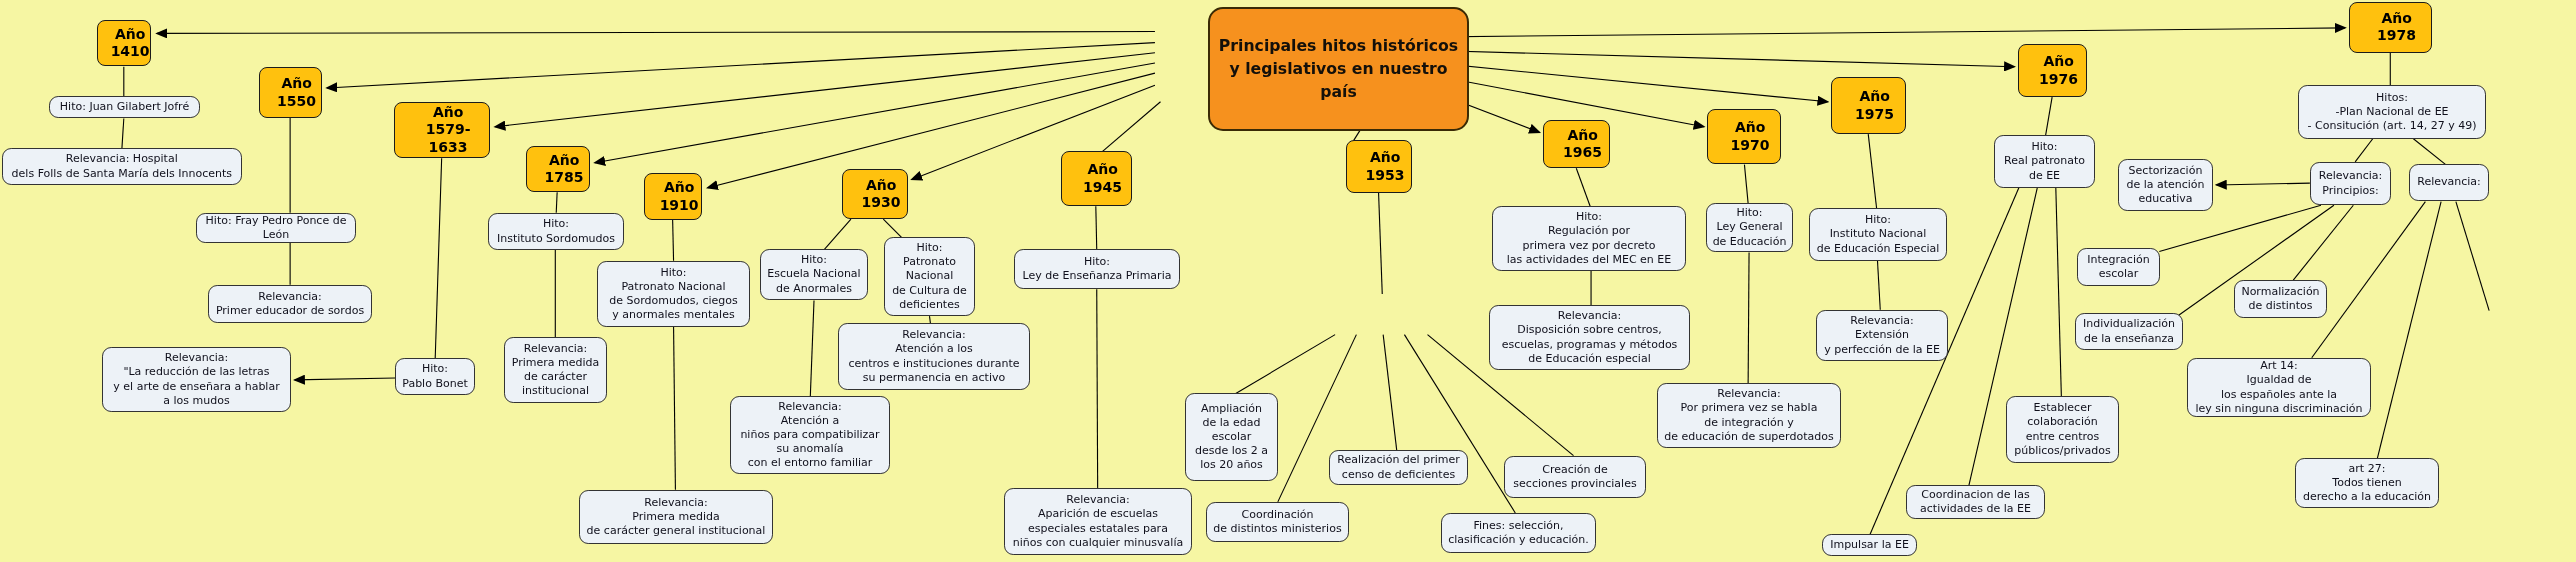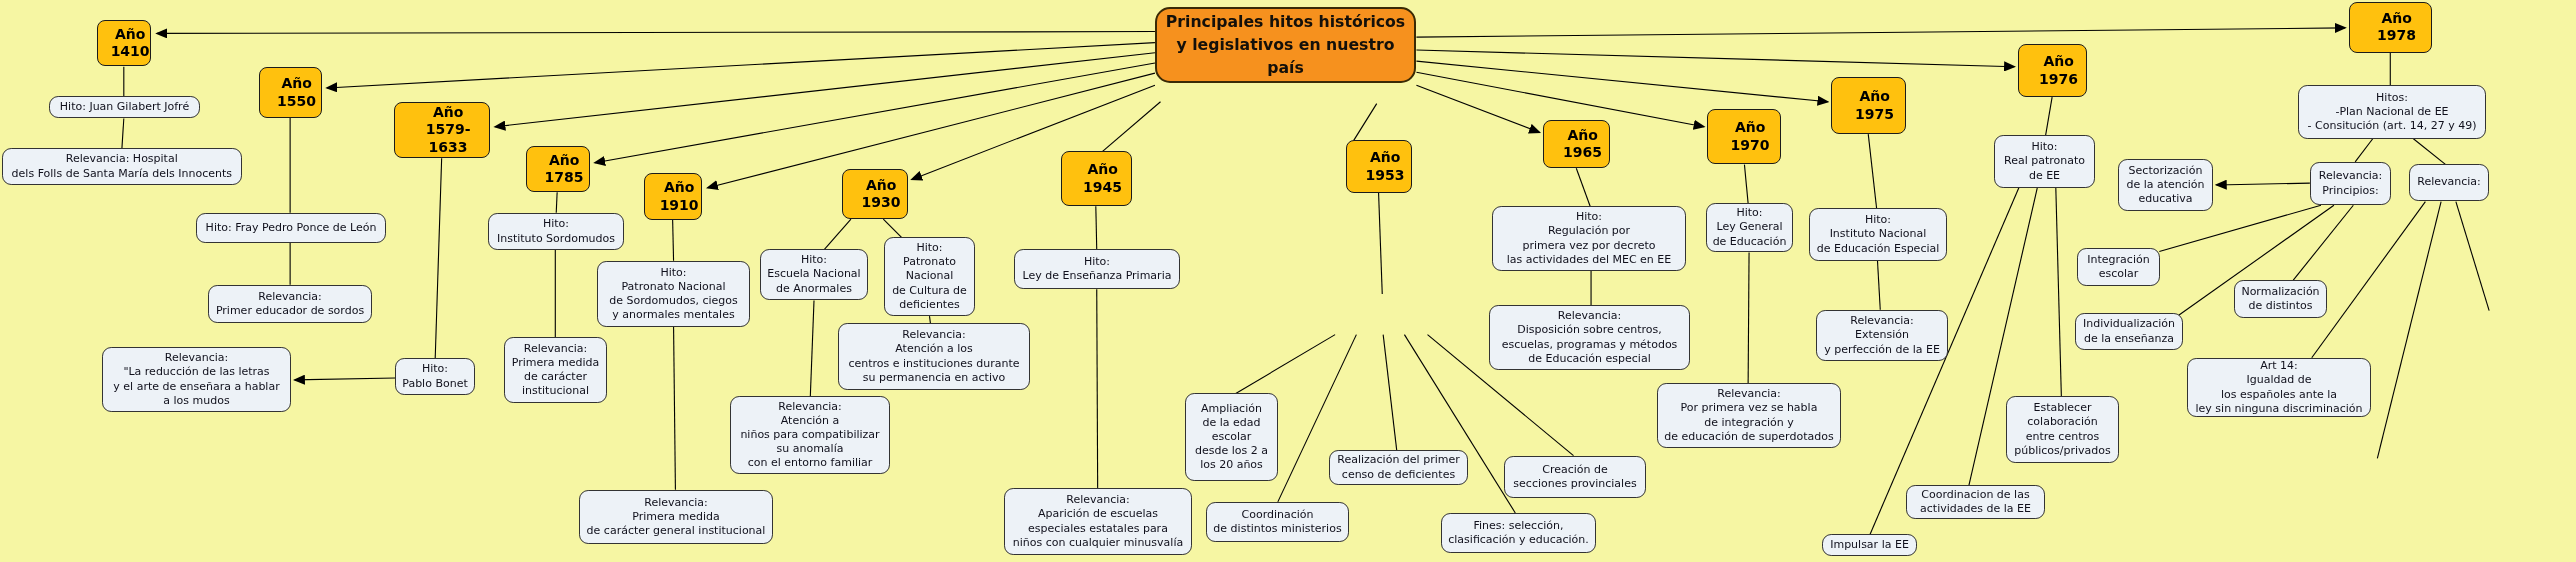--- a/index.html
+++ b/index.html
@@ -88,32 +88,32 @@
     <line x1="2612" y1="150" x2="2647" y2="178"></line>
     <line x1="2500" y1="198" x2="2399" y2="200" marker-end="url(#arr)"></line>
     <line x1="2512" y1="222" x2="2337" y2="272"></line>
     <line x1="2526" y1="222" x2="2358" y2="341"></line>
     <line x1="2547" y1="222" x2="2482" y2="303"></line>
     <line x1="2625" y1="218" x2="2502" y2="387"></line>
     <line x1="2642" y1="218" x2="2573" y2="496"></line>
     <line x1="2658" y1="218" x2="2694" y2="336"></line>
   </svg>
 
-  <div class="node title" style="left:1155px;top:7.4px;width:261px;height:76px">Principales hitos históricos
+  <div class="node title" style="left:1208px;top:7.4px;width:261px;height:124px">Principales hitos históricos
 y legislativos en nuestro país</div>
 
   <div class="node year" style="left:97px;top:20.3px;width:54px;height:46px">Año
 1410</div>
   <div class="node" style="left:49px;top:96px;width:151px;height:22px">Hito: Juan Gilabert Jofré</div>
   <div class="node" style="left:1.8px;top:148px;width:240px;height:37px">Relevancia: Hospital
 dels Folls de Santa María dels Innocents</div>
 
   <div class="node year" style="left:259px;top:67px;width:63px;height:51px">Año
 1550</div>
-  <div class="node" style="left:196px;top:213px;width:190px;height:30px">Hito: Fray Pedro Ponce de León</div>
+  <div class="node" style="left:196px;top:213px;width:160px;height:30px">Hito: Fray Pedro Ponce de León</div>
   <div class="node" style="left:208px;top:285px;width:164px;height:38px">Relevancia:
 Primer educador de sordos</div>
 
   <div class="node year" style="left:394px;top:102px;width:96px;height:56px">Año
 1579-1633</div>
   <div class="node" style="left:395px;top:358px;width:80px;height:37px">Hito:
 Pablo Bonet</div>
   <div class="node" style="left:102px;top:347px;width:189px;height:65px">Relevancia:
 "La reducción de las letras
 y el arte de enseñara a hablar
@@ -239,15 +239,18 @@
   <div class="node" style="left:2077px;top:248px;width:83px;height:38px">Integración
 escolar</div>
   <div class="node" style="left:2075px;top:313px;width:108px;height:37px">Individualización
 de la enseñanza</div>
   <div class="node" style="left:2234px;top:280px;width:93px;height:38px">Normalización
 de distintos</div>
   <div class="node" style="left:2187px;top:358px;width:184px;height:59px">Art 14:
 Igualdad de
 los españoles ante la
 ley sin ninguna discriminación</div>
+  <div class="node" style="left:2295px;top:458px;width:144px;height:50px">art 27:
+Todos tienen
+derecho a la educación</div>
 
 </div>
 
 
 </body></html>

